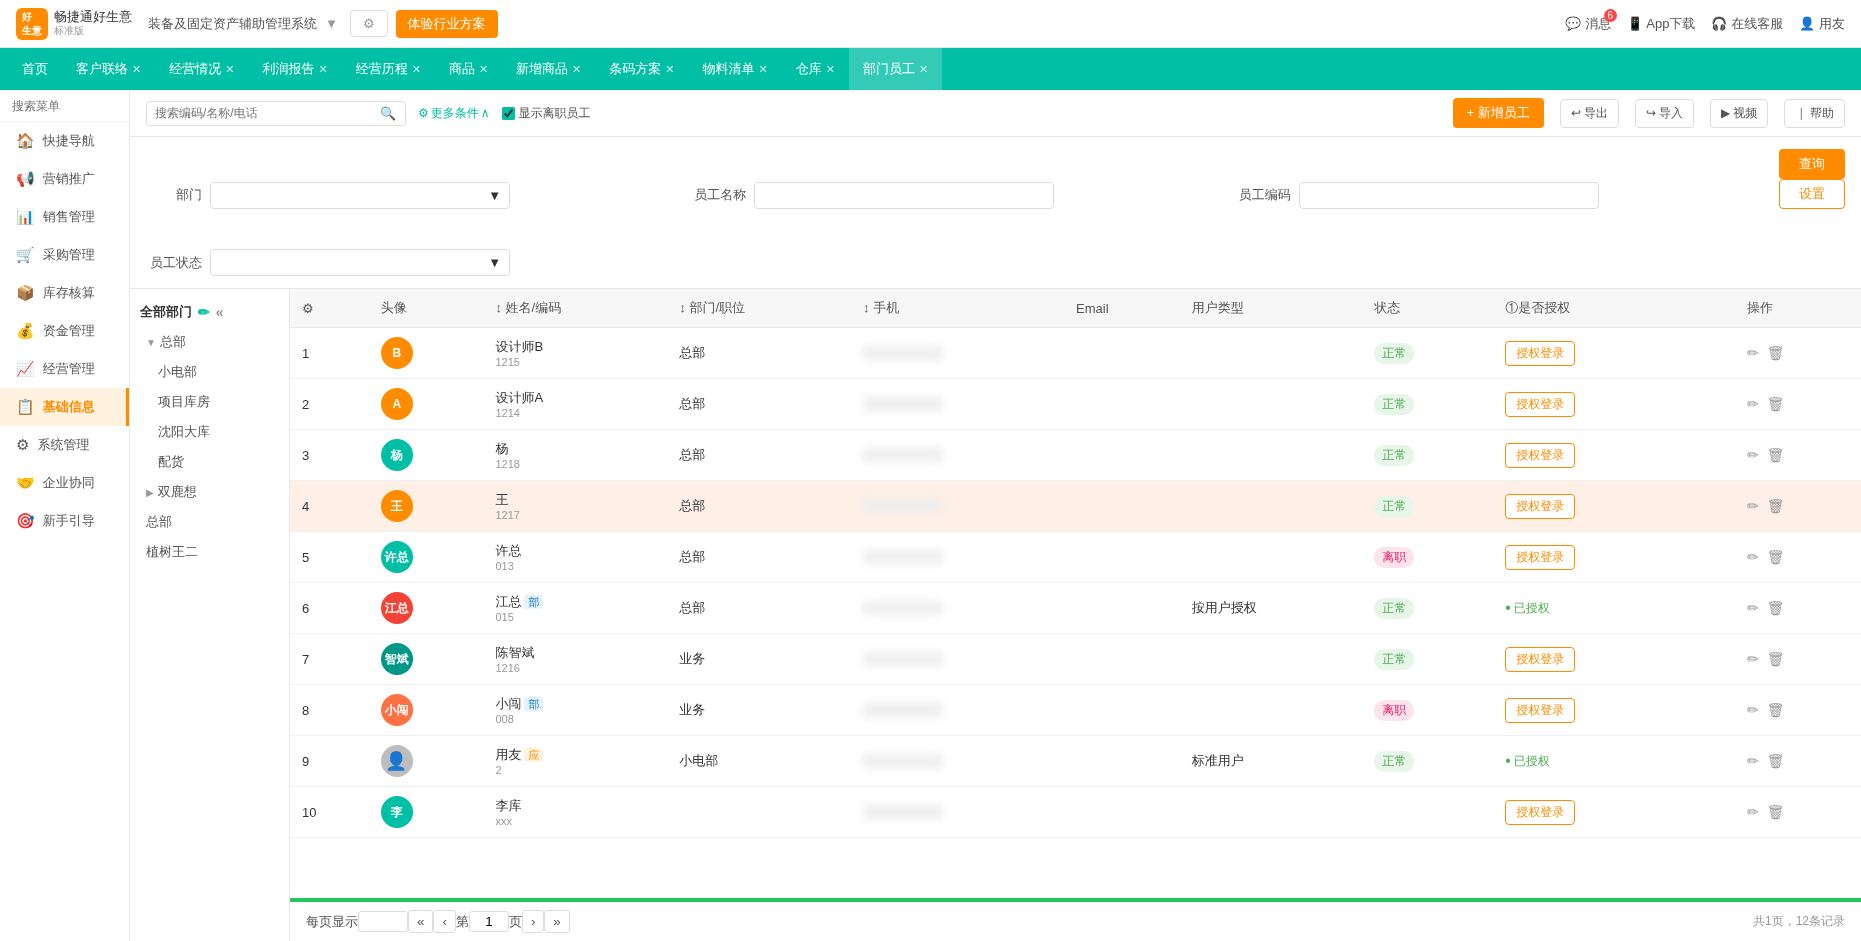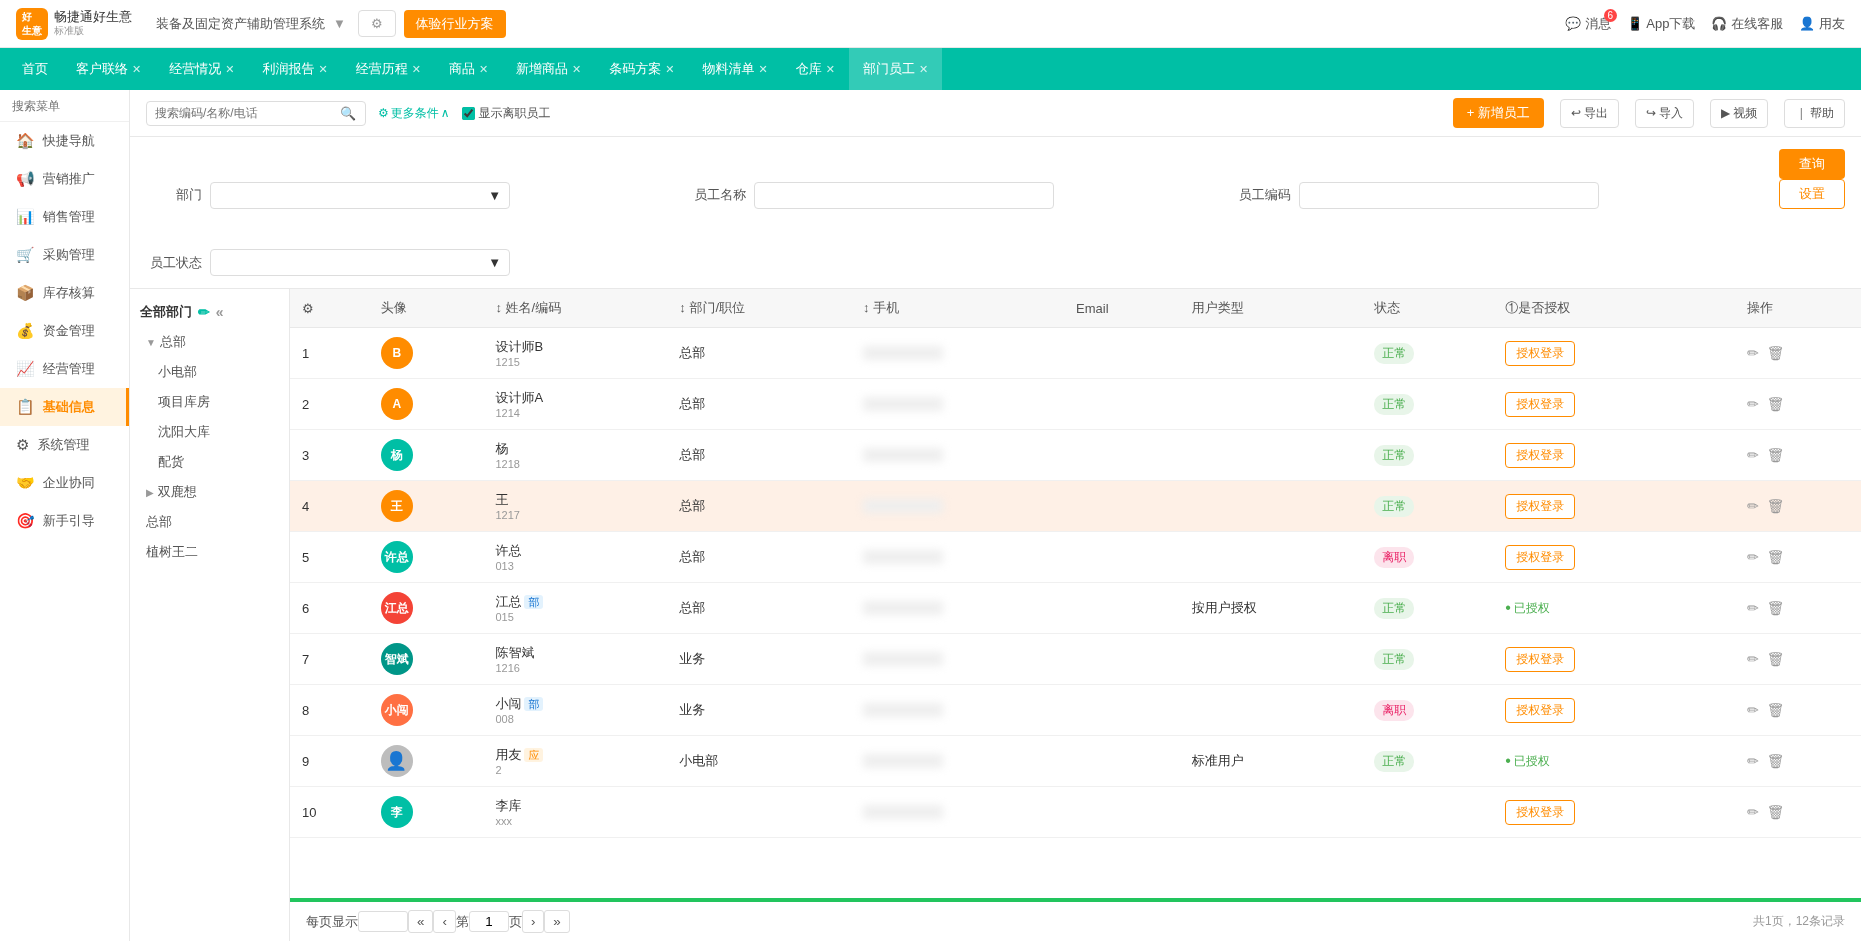--- a/index.html
+++ b/index.html
@@ -5,21 +5,21 @@
     * { box-sizing: border-box; margin: 0; padding: 0; }
     body { font-family: 'Microsoft YaHei', Arial, sans-serif; font-size: 13px; background: #f5f5f5; color: #333; }
 
     
     .top-bar { display: flex; align-items: center; background: #fff; height: 48px; padding: 0 16px; border-bottom: 1px solid #e8e8e8; justify-content: space-between; }
     .top-bar-left { display: flex; align-items: center; gap: 8px; }
     .logo-area { display: flex; align-items: center; gap: 6px; }
     .logo-icon { width: 32px; height: 32px; background: #ff8c00; border-radius: 6px; display: flex; align-items: center; justify-content: center; color: #fff; font-size: 10px; font-weight: bold; }
     .logo-text { font-size: 13px; color: #333; line-height: 1.2; }
     .logo-badge { font-size: 10px; color: #999; }
-    .sys-title { font-size: 13px; color: #555; margin-left: 16px; text-align: right; }
+    .sys-title { font-size: 13px; color: #555; margin-left: 8px; text-align: right; }
     .top-btn-orange { background: #ff8c00; color: #fff; border: none; border-radius: 4px; padding: 5px 12px; cursor: pointer; font-size: 13px; }
     .top-bar-right { display: flex; align-items: center; gap: 16px; font-size: 13px; color: #555; }
     .badge-btn { position: relative; cursor: pointer; }
     .badge-num { position: absolute; top: -6px; right: -6px; background: #f44; color: #fff; border-radius: 8px; font-size: 10px; padding: 1px 4px; }
 
     
     .nav-bar { background: #00bfa5; display: flex; align-items: center; height: 42px; padding: 0 8px; gap: 0; }
     .nav-item { color: #fff; padding: 0 14px; height: 42px; display: flex; align-items: center; cursor: pointer; font-size: 13px; white-space: nowrap; position: relative; }
     .nav-item.active { background: rgba(255,255,255,0.2); }
     .nav-item .close-x { margin-left: 4px; font-size: 11px; opacity: 0.8; }
@@ -39,21 +39,21 @@
     .dept-tree-header span { font-size: 13px; font-weight: bold; color: #333; }
     .dept-tree-item { padding: 6px 10px 6px 16px; cursor: pointer; font-size: 13px; color: #555; display: flex; align-items: center; gap: 4px; }
     .dept-tree-item.sub { padding-left: 28px; }
     .collapse-arrow { font-size: 10px; color: #999; }
 
     
     .table-area { flex: 1; display: flex; flex-direction: column; overflow: hidden; background: #f5f5f5; }
 
     
     .filter-bar { background: #fff; padding: 8px 16px; display: flex; align-items: center; gap: 12px; border-bottom: 1px solid #e8e8e8; }
-    .search-input-wrap { display: flex; align-items: center; border: 1px solid #ddd; border-radius: 4px; padding: 4px 8px; background: #fff; width: 220px; }
+    .search-input-wrap { display: flex; align-items: center; border: 1px solid #ddd; border-radius: 4px; padding: 4px 8px; background: #fff; width: 260px; }
     .search-input-wrap input { border: none; outline: none; font-size: 12px; width: 100%; }
     .filter-link { color: #00bfa5; font-size: 12px; cursor: pointer; display: flex; align-items: center; gap: 2px; }
     .checkbox-label { display: flex; align-items: center; gap: 4px; font-size: 12px; color: #555; cursor: pointer; }
     .checkbox-label input { accent-color: #00bfa5; }
     .spacer { flex: 1; }
     .btn-add { background: #ff8c00; color: #fff; border: none; border-radius: 4px; padding: 6px 14px; cursor: pointer; font-size: 13px; display: flex; align-items: center; gap: 4px; }
     .btn-outline { background: #fff; color: #555; border: 1px solid #ddd; border-radius: 4px; padding: 5px 10px; cursor: pointer; font-size: 12px; display: flex; align-items: center; gap: 3px; margin-left: 4px; }
 
     
     .search-form { background: #fff; padding: 12px 16px; border-bottom: 1px solid #e8e8e8; }

